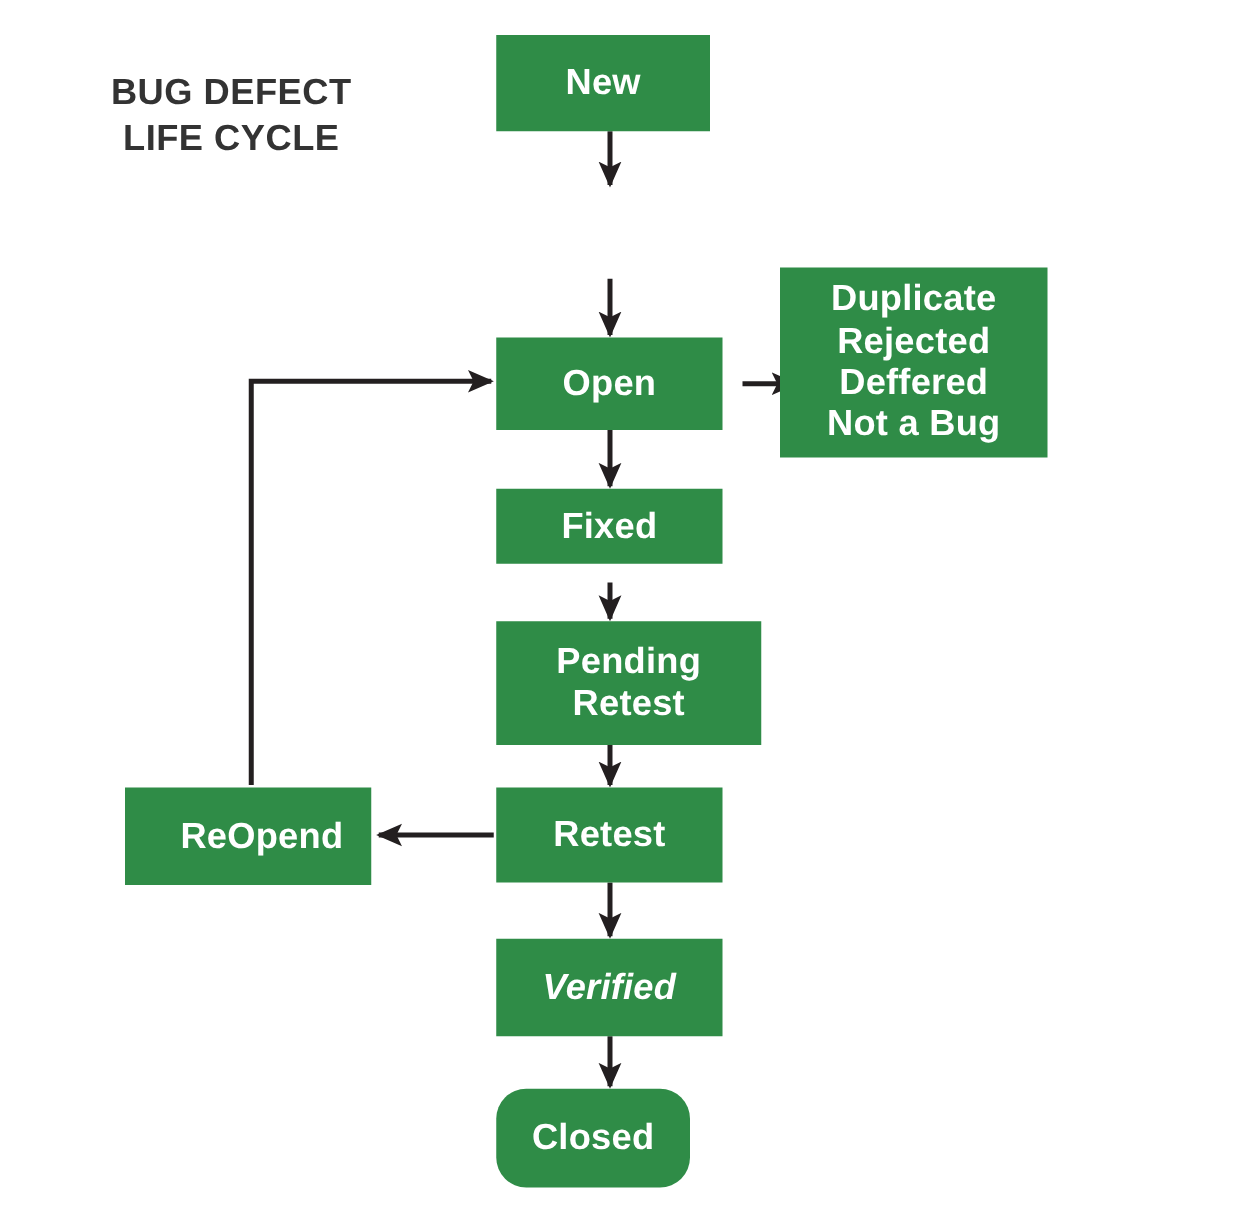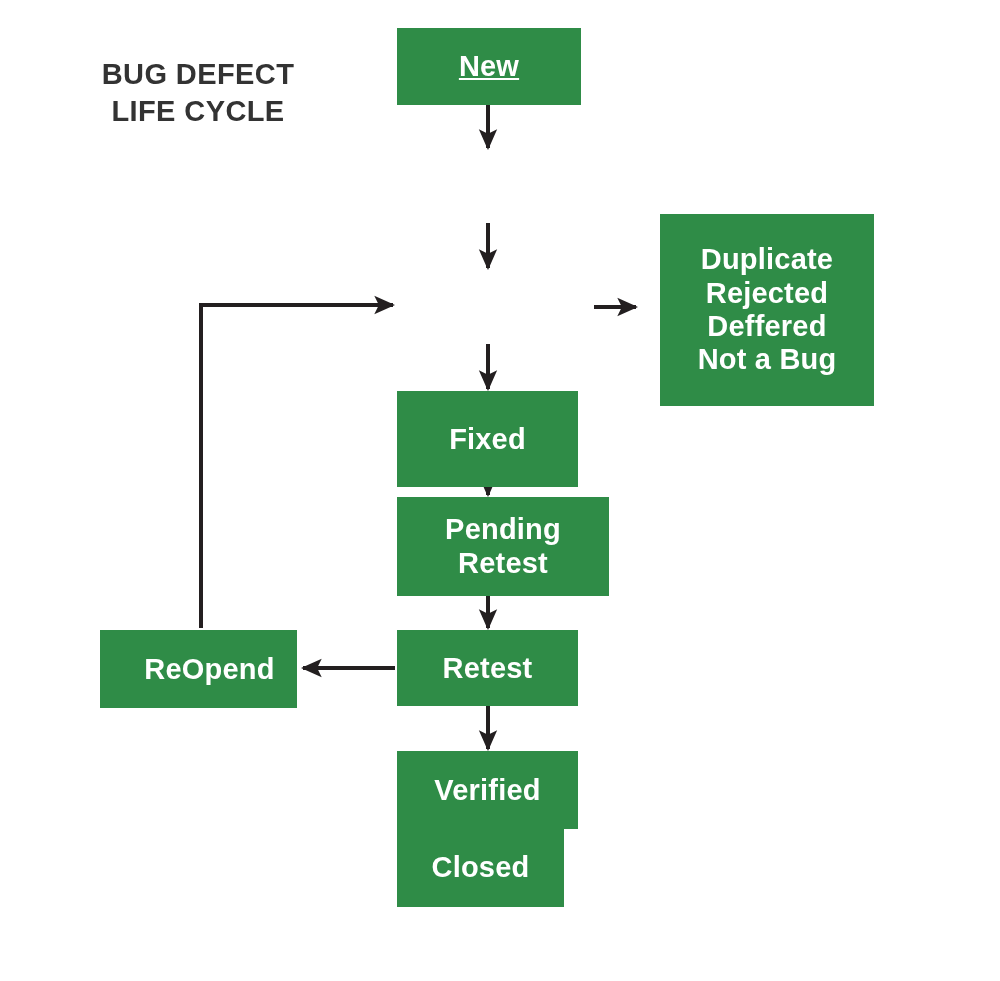--- a/index.html
+++ b/index.html
@@ -12,21 +12,21 @@
   }
   #canvas {
     position: relative;
     width: 1000px;
     height: 981px;
     background: #ffffff;
     overflow: hidden;
   }
   .title {
     position: absolute;
-    left: 53px;
+    left: 40px;
     top: 56px;
     width: 290px;
     text-align: center;
     color: #333333;
     font-size: 29px;
     font-weight: bold;
     line-height: 1.28;
     letter-spacing: 0.4px;
     white-space: pre-line;
   }
@@ -80,35 +80,36 @@
       <path d="M 488 466 L 488 495"></path>
       <path d="M 488 596 L 488 628"></path>
       <path d="M 488 706 L 488 749"></path>
       <path d="M 488 829 L 488 869"></path>
       <path d="M 594 307 L 636 307"></path>
       <path d="M 395 668 L 303 668"></path>
       <path d="M 201 628 L 201 305 L 393 305"></path>
     </g>
   </svg>
 
-  <div class="node" style="left:397px; top:28px; width:184px; height:77px;text-decoration:underline;">New</div>
+  <div class="node" style="left:397px; top:28px; width:171px; height:77px;">New</div>
 
 
+  <div class="node" style="left:397px; top:270px; width:181px; height:74px;">Open</div>
 
-  <div class="node multiline" style="left:660px; top:214px; width:214px; height:192px;">Duplicate
+  <div class="node multiline" style="left:624px; top:214px; width:214px; height:152px;">Duplicate
 Rejected
 Deffered
 Not a Bug</div>
 
-  <div class="node" style="left:397px; top:391px; width:181px; height:96px;text-align:right;">Fixed</div>
+  <div class="node" style="left:397px; top:391px; width:181px; height:60px;text-align:right;">Fixed</div>
 
   <div class="node multiline" style="left:397px; top:497px; width:212px; height:99px;">Pending
 Retest</div>
 
   <div class="node" style="left:397px; top:630px; width:181px; height:76px;">Retest</div>
 
   <div class="node" style="left:100px; top:630px; width:197px; height:78px;padding-left:22px;">ReOpend</div>
 
-  <div class="node" style="left:397px; top:751px; width:181px; height:78px;">Verified</div>
+  <div class="node" style="left:397px; top:751px; width:181px; height:78px;font-style:italic;">Verified</div>
 
-  <div class="node" style="left:397px; top:828px; width:167px; height:79px;">Closed</div>
+  <div class="node" style="left:397px; top:871px; width:155px; height:79px;border-radius:24px;">Closed</div>
 
 </div>
 
 </body></html>

